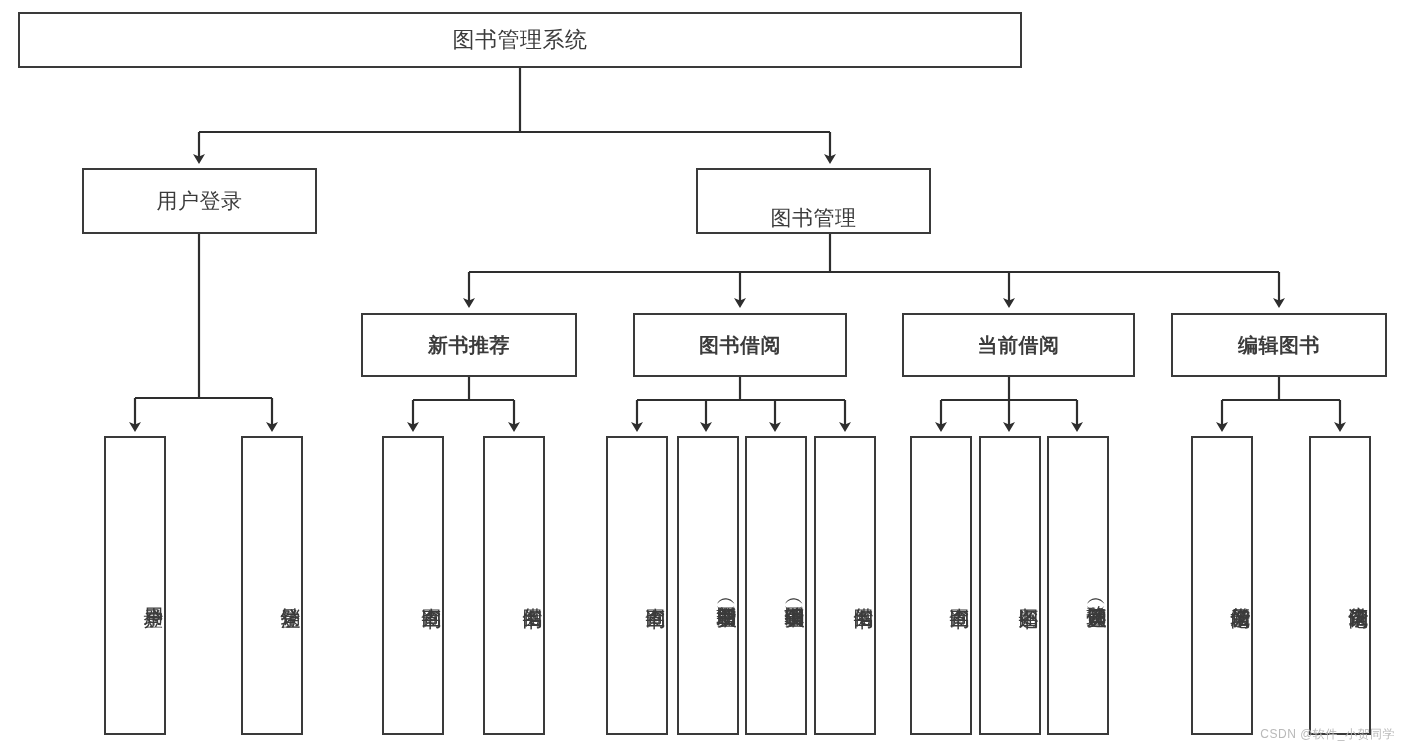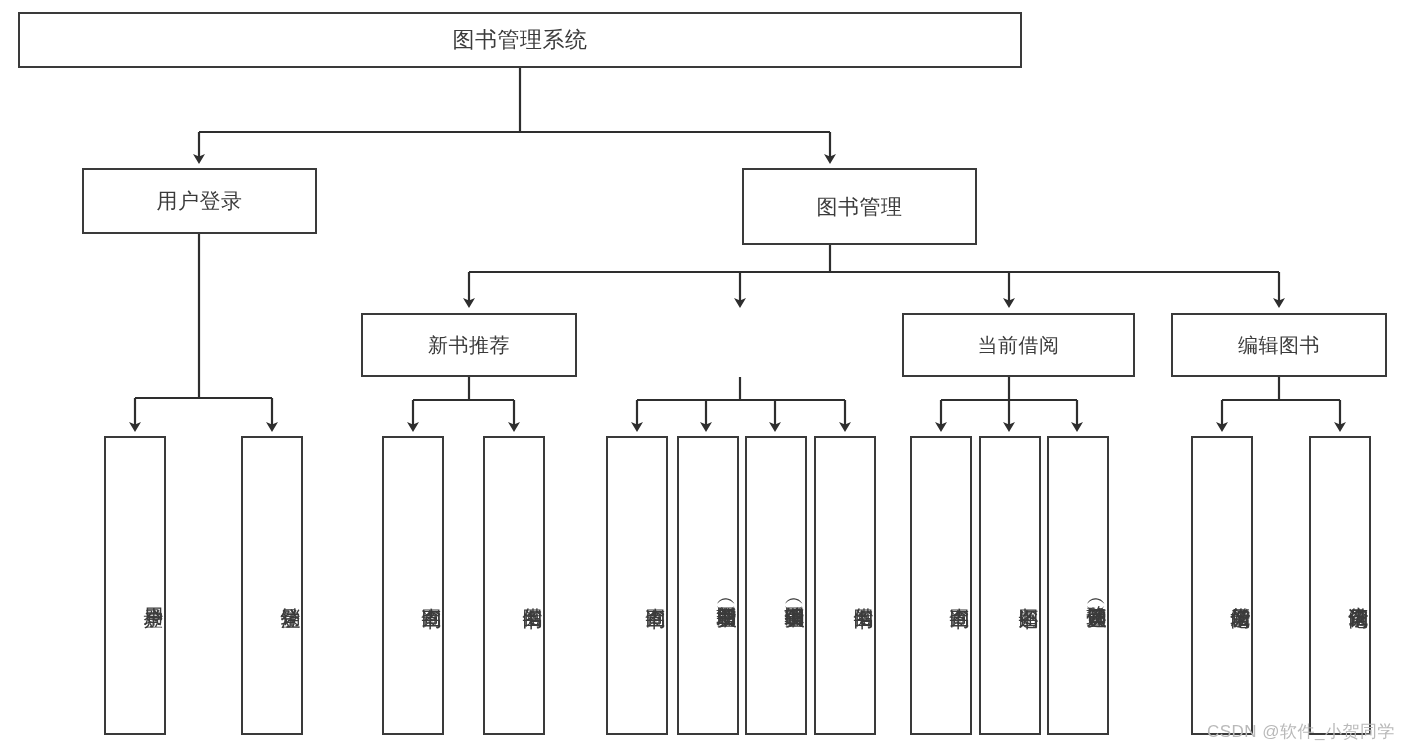--- a/index.html
+++ b/index.html
@@ -29,20 +29,21 @@
     letter-spacing: 0.5px;
   }
   .node.root {
     font-size: 22px;
   }
   .node.lvl2 {
     font-size: 21px;
   }
   .node.lvl3 {
     font-size: 20px;
+    font-weight: bold;
   }
   .node.leaf {
     font-size: 20px;
     writing-mode: vertical-rl;
     text-orientation: upright;
     align-items: flex-start;
     justify-content: center;
     padding-top: 14px;
     line-height: 1.06;
   }
@@ -64,21 +65,21 @@
     stroke-width: 2.2;
     fill: none;
   }
   .arrow-head {
     fill: #2e2e2e;
   }
   .watermark {
     position: absolute;
     right: 10px;
     bottom: 4px;
-    font-size: 17px;
+    font-size: 12px;
     color: #b9b9b9;
     letter-spacing: 0.5px;
     white-space: nowrap;
   }
 </style>
 </head>
 <body>
 
 <div id="canvas">
 
@@ -130,27 +131,30 @@
     <path class="edge" d="M1340,400 L1340,426" marker-end="url(#ah)"></path>
   </svg>
 
   <div class="node root" style="left:18px; top:12px; width:1004px; height:56px;">
     <span class="lbl">图书管理系统</span>
   </div>
 
   <div class="node lvl2" style="left:82px; top:168px; width:235px; height:66px;">
     <span class="lbl">用户登录</span>
   </div>
-  <div class="node lvl2" style="left:742px; top:168px; width:235px; height:77px;">
+  <div class="node lvl2" style="left:696px; top:168px; width:235px; height:66px;align-items:flex-end;">
     <span class="lbl">图书管理</span>
   </div>
 
   <div class="node lvl3" style="left:361px; top:313px; width:216px; height:64px;">
     <span class="lbl">新书推荐</span>
   </div>
+  <div class="node lvl3" style="left:633px; top:313px; width:214px; height:64px;">
+    <span class="lbl">图书借阅</span>
+  </div>
   <div class="node lvl3" style="left:902px; top:313px; width:233px; height:64px;">
     <span class="lbl">当前借阅</span>
   </div>
   <div class="node lvl3" style="left:1171px; top:313px; width:216px; height:64px;">
     <span class="lbl">编辑图书</span>
   </div>
 
   <div class="node leaf" style="left:104px; top:436px; width:62px; height:299px;">
     <span class="lbl">用户登录</span>
   </div>

